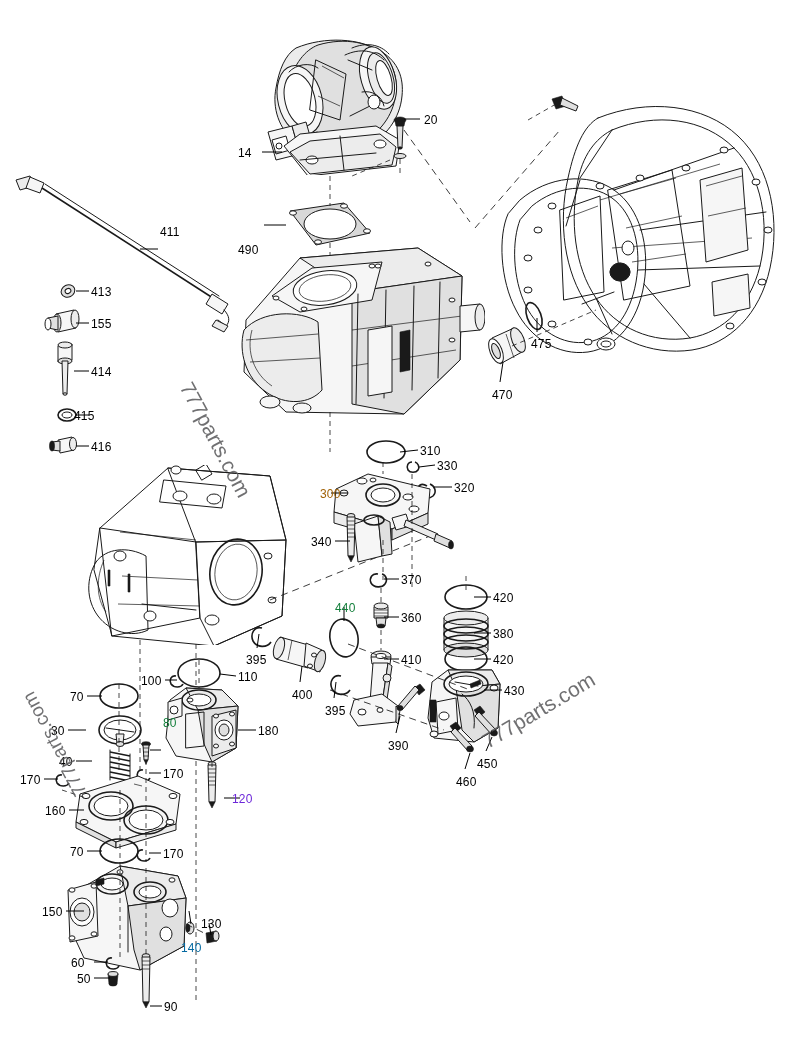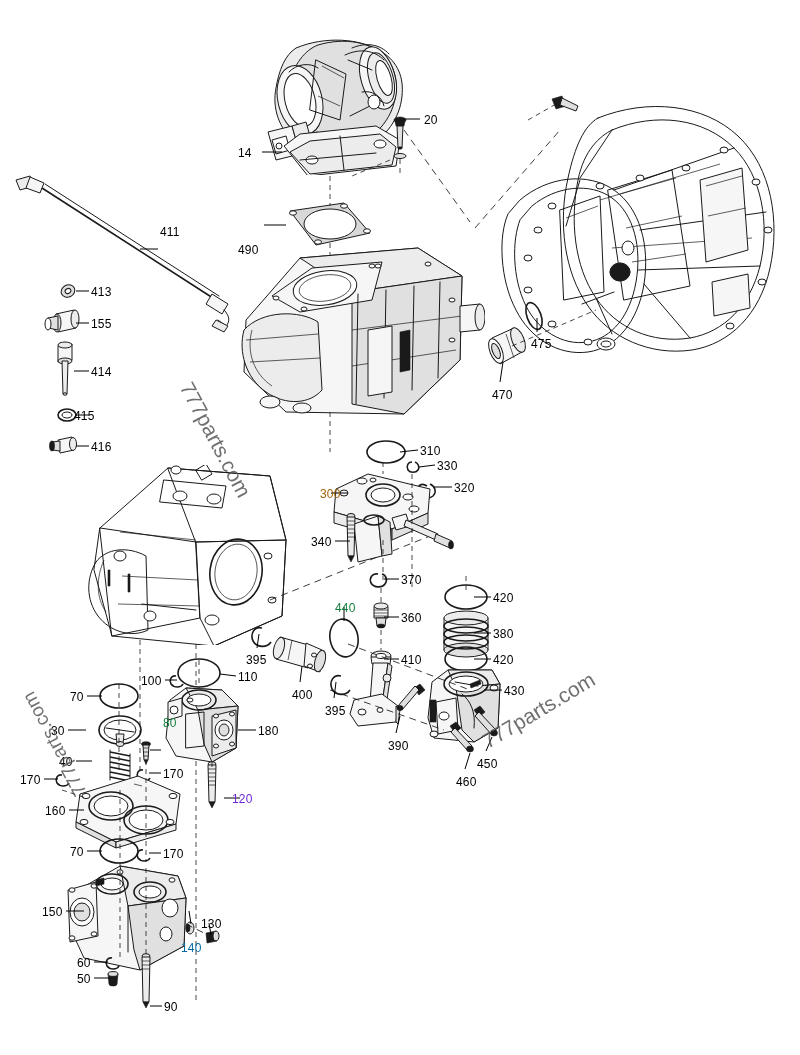--- a/index.html
+++ b/index.html
@@ -679,21 +679,21 @@
       <div class="lbl" style="left: 59px; top: 755px; color: rgb(0, 0, 0);">40</div>
       <div class="lbl" style="left: 163px; top: 716px; color: #15803d;">80</div>
       <div class="lbl" style="left: 163px; top: 767px; color: rgb(0, 0, 0);">170</div>
       <div class="lbl" style="left: 20px; top: 773px; color: rgb(0, 0, 0);">170</div>
       <div class="lbl" style="left: 45px; top: 804px; color: rgb(0, 0, 0);">160</div>
       <div class="lbl" style="left: 70px; top: 845px; color: rgb(0, 0, 0);">70</div>
       <div class="lbl" style="left: 163px; top: 847px; color: rgb(0, 0, 0);">170</div>
       <div class="lbl" style="left: 42px; top: 905px; color: rgb(0, 0, 0);">150</div>
       <div class="lbl" style="left: 181px; top: 905px; color: #0369a1; margin-top: 36px;">140</div>
       <div class="lbl" style="left: 201px; top: 917px; color: rgb(0, 0, 0);">130</div>
-      <div class="lbl" style="left: 77px; top: 956px; color: rgb(0, 0, 0);">60</div>
+      <div class="lbl" style="left: 71px; top: 956px; color: rgb(0, 0, 0);">60</div>
       <div class="lbl" style="left: 77px; top: 972px; color: rgb(0, 0, 0);">50</div>
       <div class="lbl" style="left: 164px; top: 1000px; color: rgb(0, 0, 0);">90</div>
     </div>
   <div id="watermarks">
       <div class="wm" style="left: 196px; top: 378px; font-size: 21px; color: rgb(88, 88, 90); transform-origin: left top; transform: rotate(62deg);">777parts.com</div>
       <div class="wm" style="left: 478px; top: 733px; font-size: 21px; color: rgb(88, 88, 90); transform-origin: left top; transform: rotate(-31deg);">777parts.com</div>
       <div class="wm" style="left: 72px; top: 800px; font-size: 19px; color: rgb(88, 88, 90); transform-origin: left top; transform: rotate(62deg) scale(-1, -1);">777parts.com</div>
     </div>
 </div>
 

